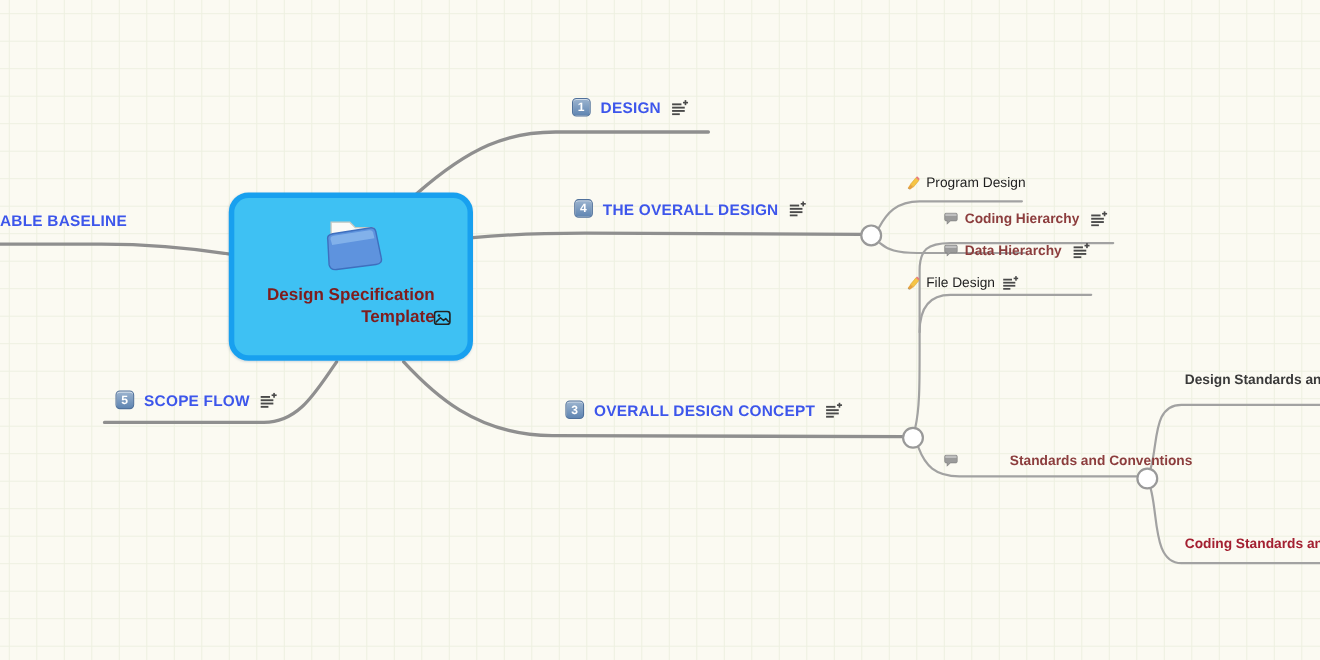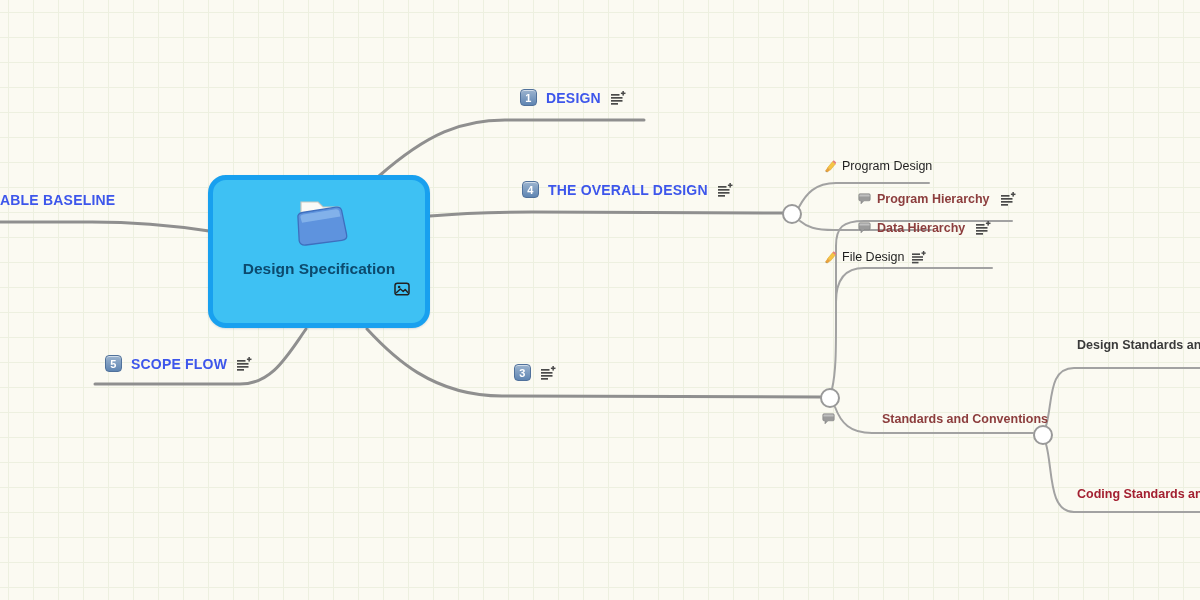--- a/index.html
+++ b/index.html
@@ -35,21 +35,21 @@
   .subtopic.darkbold{font-weight:bold;color:#3A3A3A;}
   .subtopic.redbold{font-weight:bold;color:#A32031;}
   .icon{display:inline-flex;flex:0 0 auto;align-items:center;}
   .root-node{
     position:absolute;left:208px;top:175px;width:222px;height:153px;z-index:4;
     background:#3EC1F3;border:5px solid #18A0EF;border-radius:18px;box-sizing:border-box;
     display:flex;flex-direction:column;align-items:center;
     box-shadow:0 1px 2px rgba(0,60,120,.15);
   }
   .root-title{
-    font-weight:bold;font-size:15.5px;line-height:20px;color:#0c4a6e;
+    font-weight:bold;font-size:15.5px;line-height:20px;color:#7f1d1d;
     text-align:right;margin-top:9px;
   }
   .root-folder{margin-top:12px;}
   .root-attach{position:absolute;right:15px;bottom:27px;}
 </style>
 </head>
 <body>
 
 <svg id="wires" width="1200" height="600" viewBox="0 0 1200 600">
   <g fill="none" stroke="#8F8F8F" stroke-width="3" stroke-linecap="round">
@@ -78,20 +78,21 @@
 <div class="root-node">
   <span class="icon root-folder">
     <svg width="64" height="58" viewBox="0 0 64 58">
       <path d="M14 10 h17 l5 5 h16 v33 H14 Z" fill="#FAFAF7" stroke="#C9C9C2" stroke-width="1.2"></path>
       <path d="M11 26 Q10 21.5 15.5 20.5 L49 15.2 Q53.5 14.5 54.6 18.4 L59.6 42.5 Q60.8 47.6 54.8 48.4 L19 53 Q13.4 53.7 12.2 48.8 Z" fill="#5E93DE" stroke="#3E6FBE" stroke-width="1.3"></path>
       <path d="M13.5 25.5 Q13 23 16.3 22.4 L48.7 17.3 Q51.5 16.9 52.2 19.3 L53.4 24.5 L15 30.8 Z" fill="#88B6EC" opacity="0.85"></path>
     </svg>
   </span>
   <div class="root-title">
     <div>Design Specification</div>
+    <div>Template</div>
   </div>
   <span class="icon root-attach">
     <svg width="16" height="14" viewBox="0 0 16 14">
       <rect x="1" y="1.2" width="14" height="11.6" rx="2.4" fill="none" stroke="#222222" stroke-width="1.5"></rect>
       <circle cx="5.1" cy="4.9" r="1.25" fill="#222222"></circle>
       <path d="M2.6 10.6 L6.4 6.9 L9.2 9.4 L11.2 7.5 L13.6 10.2" fill="none" stroke="#222222" stroke-width="1.4" stroke-linecap="round" stroke-linejoin="round"></path>
     </svg>
   </span>
 </div>
 
@@ -145,20 +146,21 @@
           <rect x="1" y="12" width="7" height="1.7"></rect>
         <rect x="12.4" y="0" width="1.5" height="4.6"></rect>
           <rect x="10.9" y="1.55" width="4.6" height="1.5"></rect>
       </g>
     </svg>
   </span>
 </div>
 
 <div class="topic" style="left:514px;top:364px;">
   <span class="badge">3</span>
+  <span>OVERALL DESIGN CONCEPT</span>
   <span class="icon">
     <svg width="16" height="14" viewBox="0 0 16 14">
       <g fill="#4A4A4A">
         <rect x="1" y="3" width="8.5" height="1.7"></rect>
           <rect x="1" y="6" width="11.5" height="1.7"></rect>
         <rect x="1" y="9" width="11.5" height="1.7"></rect>
           <rect x="1" y="12" width="7" height="1.7"></rect>
         <rect x="12.4" y="0" width="1.5" height="4.6"></rect>
           <rect x="10.9" y="1.55" width="4.6" height="1.5"></rect>
       </g>
@@ -178,21 +180,21 @@
   <span>Program Design</span>
 </div>
 
 <div class="subtopic maroon" style="left:858px;top:192px;">
   <span class="icon">
     <svg width="13" height="12" viewBox="0 0 13 12">
       <path d="M2 0.8 h9 q1.2 0 1.2 1.2 v4.6 q0 1.2 -1.2 1.2 H6 L3 10.8 V7.8 H2 q-1.2 0 -1.2 -1.2 V2 q0 -1.2 1.2 -1.2 Z" fill="#9B9B9B" stroke="#7E7E7E" stroke-width="0.6"></path>
       <path d="M2 1.4 h9 q0.6 0 0.6 0.6 v1.4 H1.4 V2 q0 -0.6 0.6 -0.6 Z" fill="#BFBFBF"></path>
     </svg>
   </span>
-  <span>Program Hierarchy</span>
+  <span>Coding Hierarchy</span>
   <span class="icon" style="margin-left:4px;">
     <svg width="16" height="14" viewBox="0 0 16 14">
       <g fill="#4A4A4A">
         <rect x="1" y="3" width="8.5" height="1.7"></rect>
           <rect x="1" y="6" width="11.5" height="1.7"></rect>
         <rect x="1" y="9" width="11.5" height="1.7"></rect>
           <rect x="1" y="12" width="7" height="1.7"></rect>
         <rect x="12.4" y="0" width="1.5" height="4.6"></rect>
           <rect x="10.9" y="1.55" width="4.6" height="1.5"></rect>
       </g>
@@ -239,21 +241,21 @@
           <rect x="1" y="6" width="11.5" height="1.7"></rect>
         <rect x="1" y="9" width="11.5" height="1.7"></rect>
           <rect x="1" y="12" width="7" height="1.7"></rect>
         <rect x="12.4" y="0" width="1.5" height="4.6"></rect>
           <rect x="10.9" y="1.55" width="4.6" height="1.5"></rect>
       </g>
     </svg>
   </span>
 </div>
 
-<div class="subtopic maroon" style="left:822px;top:412px;gap:47px;">
+<div class="subtopic maroon" style="left:858px;top:412px;gap:47px;">
   <span class="icon">
     <svg width="13" height="12" viewBox="0 0 13 12">
       <path d="M2 0.8 h9 q1.2 0 1.2 1.2 v4.6 q0 1.2 -1.2 1.2 H6 L3 10.8 V7.8 H2 q-1.2 0 -1.2 -1.2 V2 q0 -1.2 1.2 -1.2 Z" fill="#9B9B9B" stroke="#7E7E7E" stroke-width="0.6"></path>
       <path d="M2 1.4 h9 q0.6 0 0.6 0.6 v1.4 H1.4 V2 q0 -0.6 0.6 -0.6 Z" fill="#BFBFBF"></path>
     </svg>
   </span>
   <span>Standards and Conventions</span>
 </div>
 
 <div class="subtopic darkbold" style="left:1077px;top:338px;">

